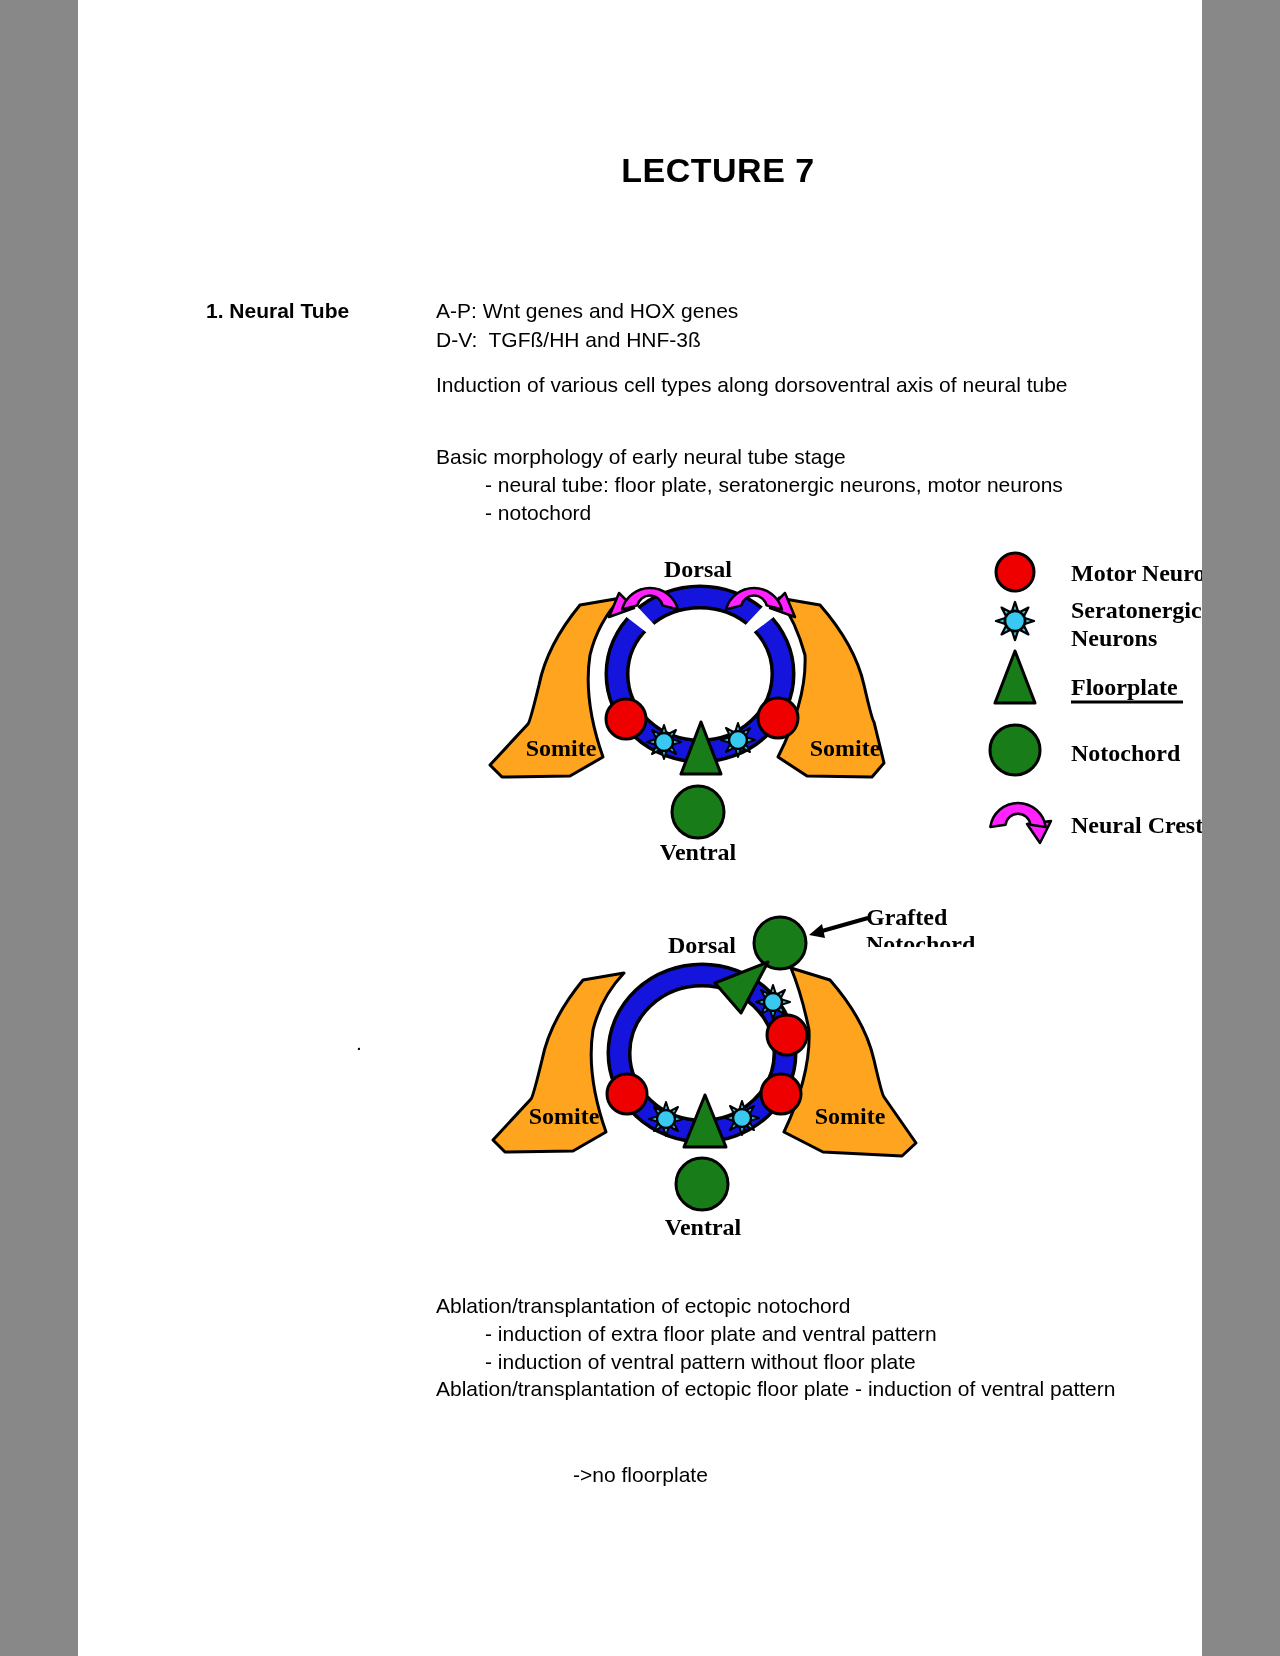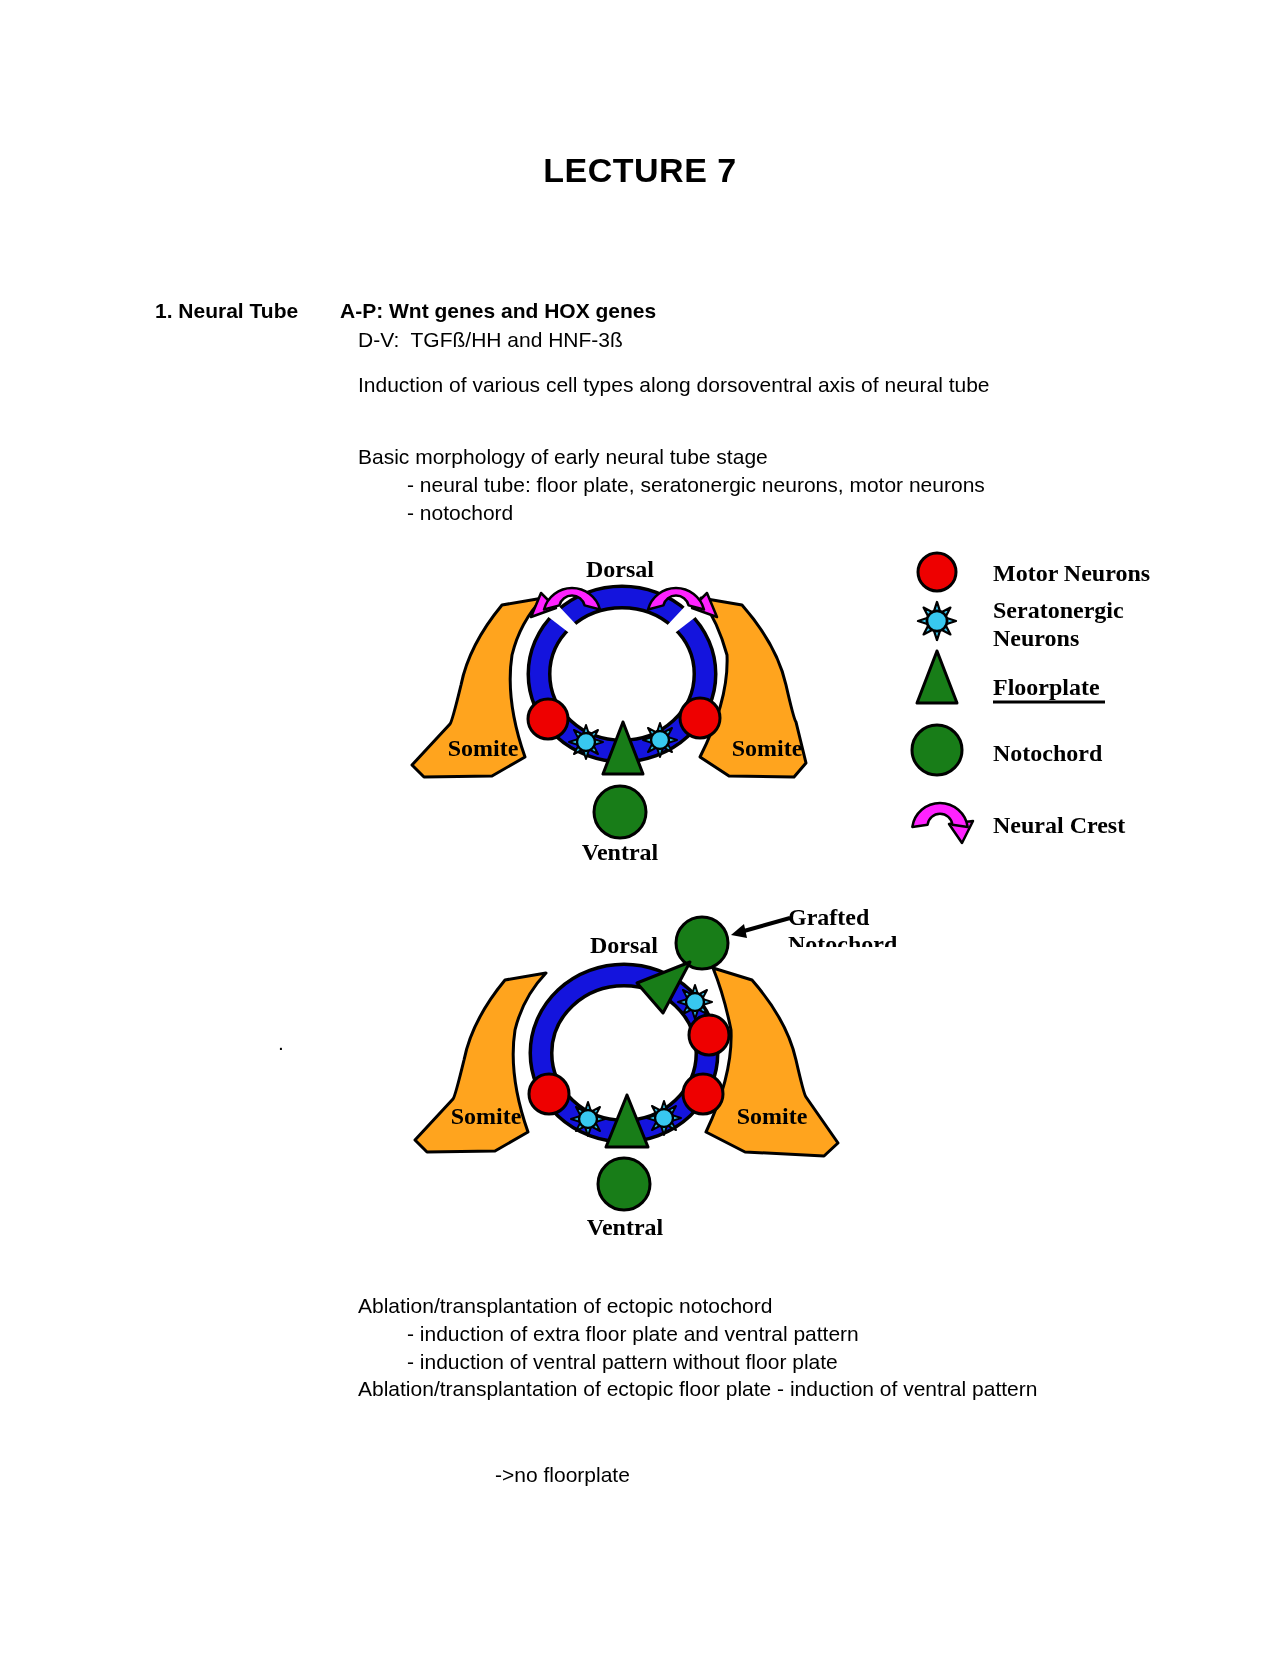--- a/index.html
+++ b/index.html
@@ -1,17 +1,17 @@
 <!DOCTYPE html>
 <html><head>
 <meta charset="utf-8">
 <style>
   html,body{margin:0;padding:0;background:#888;}
   .page{
-    position:relative;width:1280px;height:1656px;margin:0 auto;
+    position:relative;width:1124px;height:1656px;margin:0 auto;
     background:#ffffff;color:#000;
     font-family:"Liberation Sans", sans-serif;
     overflow:hidden;
   }
   .ttl{
     position:absolute;left:0;width:1280px;text-align:center;
     font-weight:bold;font-size:34px;line-height:1;letter-spacing:0.5px;
   }
   .tline{position:absolute;font-size:21px;line-height:1;white-space:pre;}
   .bold{font-weight:bold;}
@@ -27,22 +27,22 @@
   .greenfill{fill:#187d18;stroke:#000;stroke-width:3;stroke-linejoin:round;}
   .magenta{fill:#ff22ff;stroke:#000;stroke-width:2.5;stroke-linejoin:round;}
 </style>
 </head>
 <body>
 
 <div class="page">
 
   <div class="ttl" style="top:153px;">LECTURE 7</div>
 
-  <div class="tline bold" style="left:155px;top:300px;">1. Neural Tube</div>
-  <div class="tline" style="left:340px;top:300px;font-weight:bold;">A-P: Wnt genes and HOX genes</div>
+  <div class="tline bold" style="left:128px;top:300px;">1. Neural Tube</div>
+  <div class="tline" style="left:358px;top:300px;">A-P: Wnt genes and HOX genes</div>
   <div class="tline" style="left:358px;top:329px;">D-V:  TGFß/HH and HNF-3ß</div>
 
   <div class="tline" style="left:358px;top:374px;">Induction of various cell types along dorsoventral axis of neural tube</div>
 
   <div class="tline" style="left:358px;top:446px;text-align:right;">Basic morphology of early neural tube stage</div>
   <div class="tline" style="left:407px;top:474px;">- neural tube: floor plate, seratonergic neurons, motor neurons</div>
   <div class="tline" style="left:407px;top:502px;">- notochord</div>
 
   <svg style="left:370px;top:520px;" width="440" height="355" viewBox="370 520 440 355">
     <defs>

